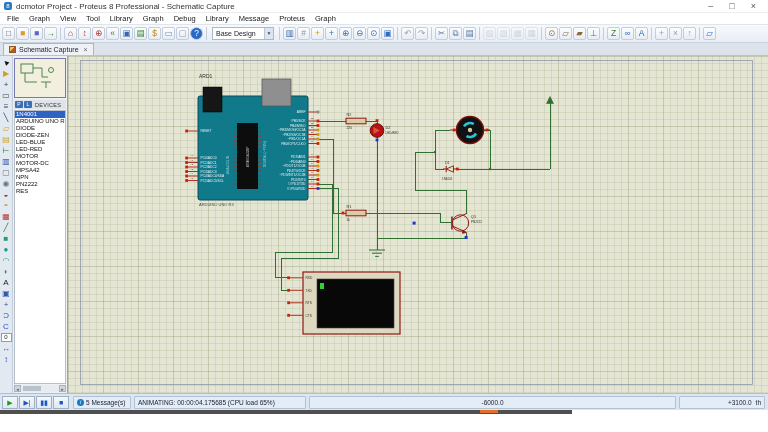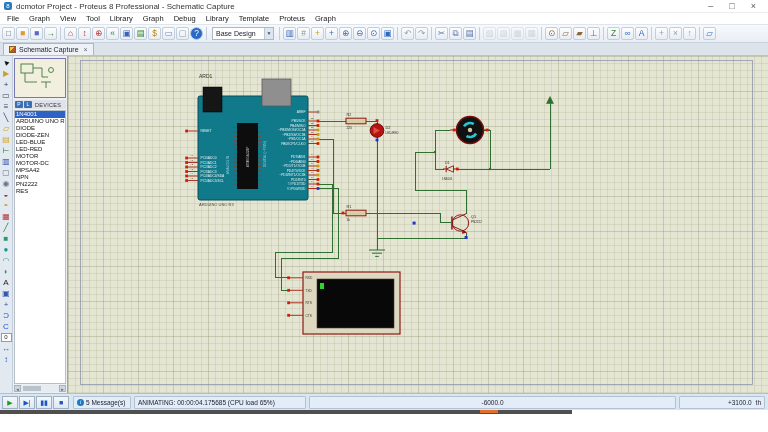--- a/index.html
+++ b/index.html
@@ -108,21 +108,21 @@
 
   <div class="menubar" id="menubar">
       <div class="menu-item">File</div>
       <div class="menu-item">Graph</div>
       <div class="menu-item">View</div>
       <div class="menu-item">Tool</div>
       <div class="menu-item">Library</div>
       <div class="menu-item">Graph</div>
       <div class="menu-item">Debug</div>
       <div class="menu-item">Library</div>
-      <div class="menu-item">Template</div>
+      <div class="menu-item">Message</div>
       <div class="menu-item">Proteus</div>
       <div class="menu-item">Graph</div>
     </div>
 
   <div class="toolbar" id="toolbar">
       <span class="tbtn" style="color: rgb(85, 102, 119);">□</span>
       <span class="tbtn" style="color: rgb(224, 154, 48);">■</span>
       <span class="tbtn" style="color: rgb(88, 104, 200);">■</span>
       <span class="tbtn" style="color: rgb(46, 139, 46);">→</span>
       <div class="tb-sep"></div>

